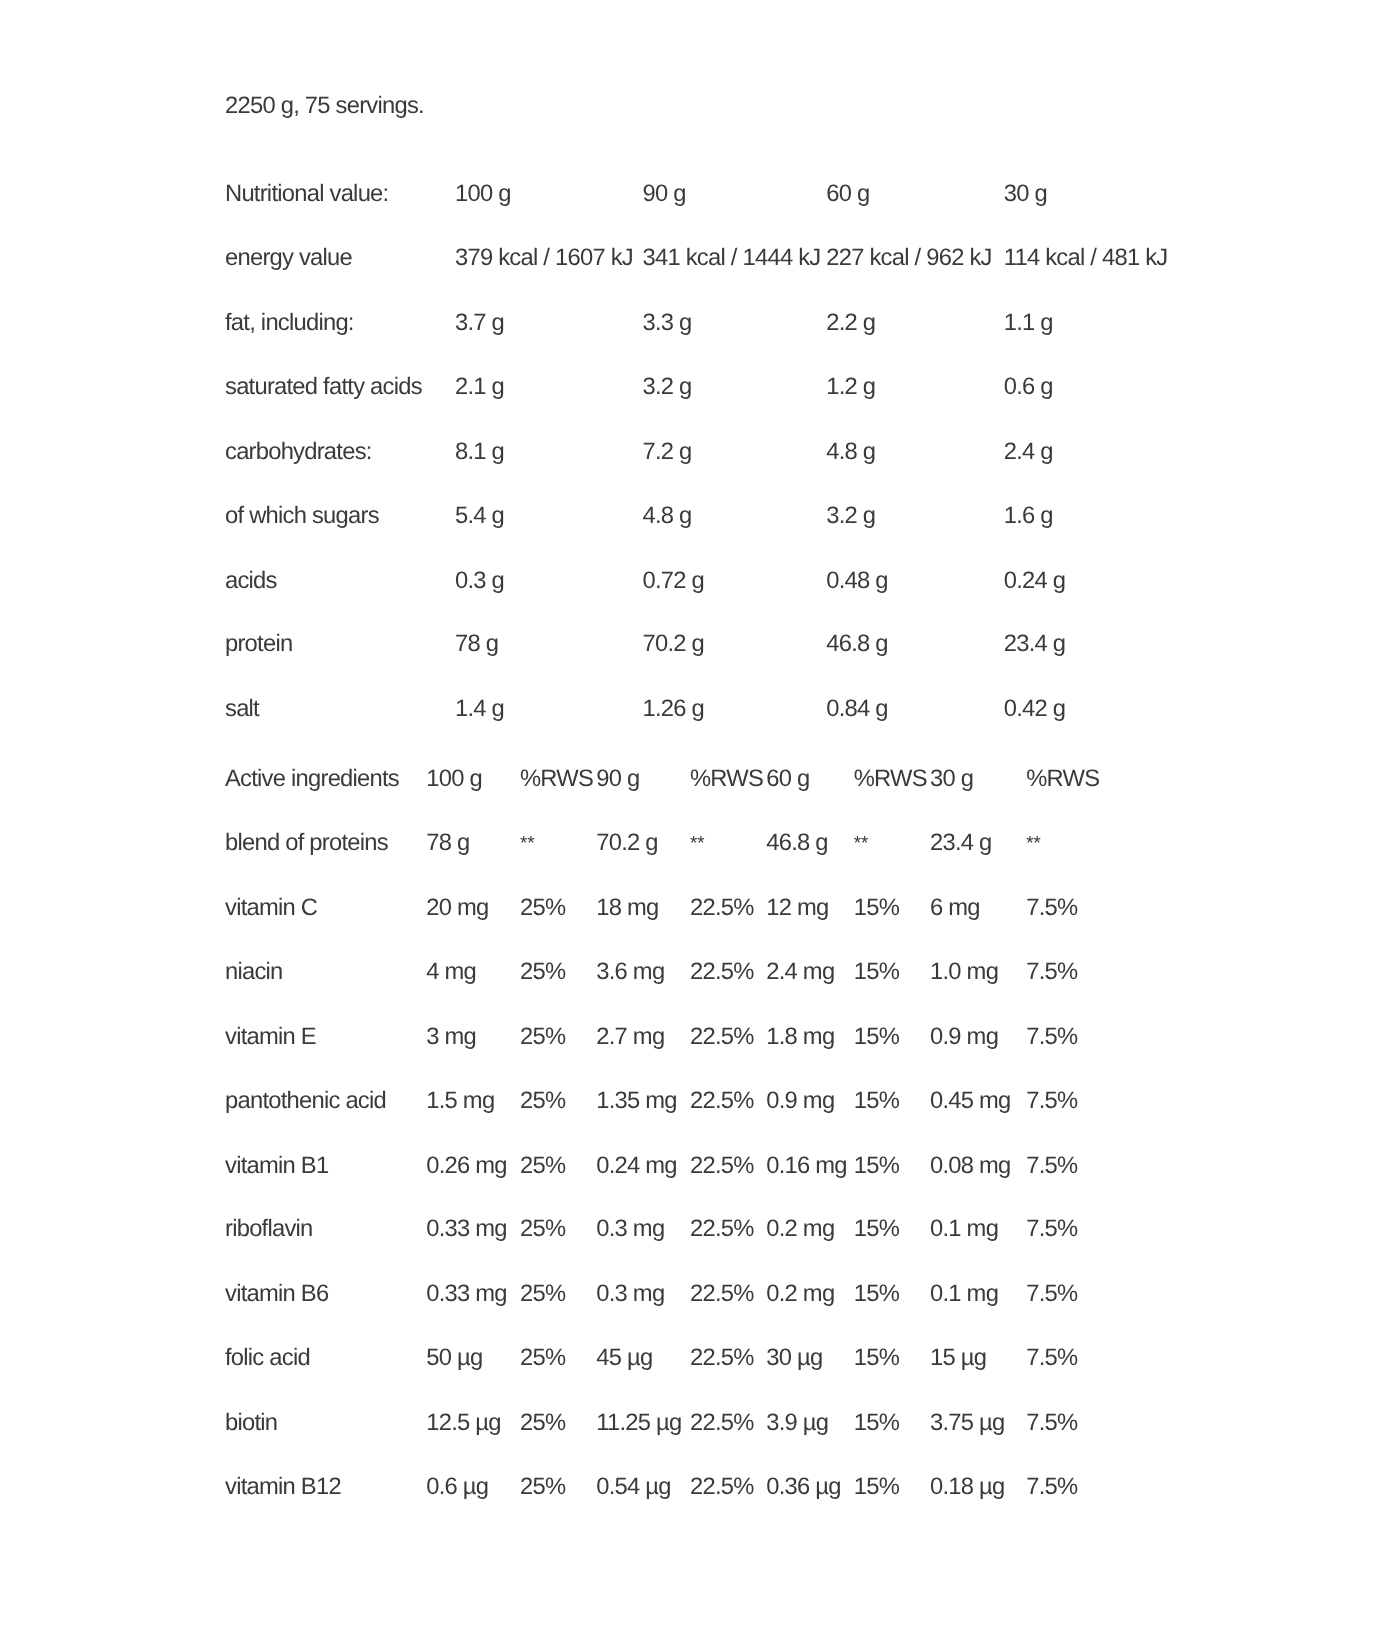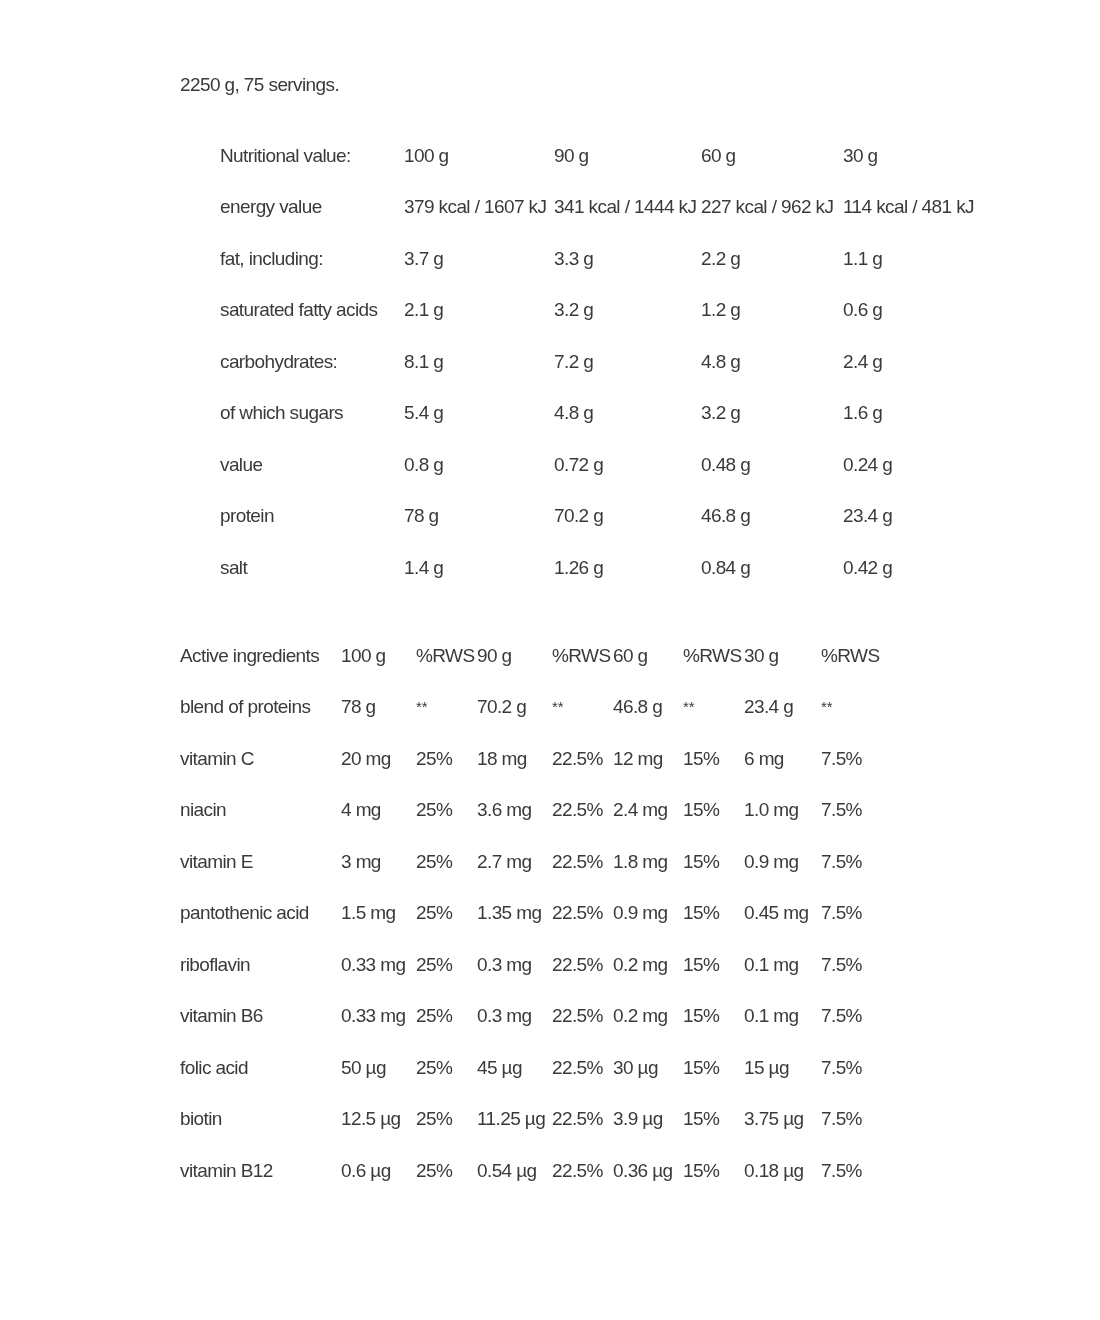--- a/index.html
+++ b/index.html
@@ -33,28 +33,28 @@
     td, th {
       padding: 0;
       font-weight: normal;
       text-align: left;
       white-space: nowrap;
       overflow: visible;
       height: 51.5px;
       line-height: 24px;
       vertical-align: middle;
     }
-    #nutrition-table { left: 180px; top: 130px; margin-left: 40px; }
+    #nutrition-table { left: 180px; top: 130px; }
     #nutrition-table col.c0 { width: 184px; }
     #nutrition-table col.c1 { width: 150px; }
     #nutrition-table col.c2 { width: 147px; }
     #nutrition-table col.c3 { width: 142px; }
     #nutrition-table col.c4 { width: 140px; }
 
-    #active-table { left: 180px; top: 630px; }
+    #active-table { left: 180px; top: 598px; }
     #active-table col.a0 { width: 161px; }
     #active-table col.a1 { width: 75px; }
     #active-table col.a2 { width: 61px; }
     #active-table col.a3 { width: 75px; }
     #active-table col.a4 { width: 61px; }
     #active-table col.a5 { width: 70px; }
     #active-table col.a6 { width: 61px; }
     #active-table col.a7 { width: 77px; }
     #active-table col.a8 { width: 60px; }
     .stars { font-size: 15px; letter-spacing: 0; }
@@ -111,22 +111,22 @@
         <td>2.4 g</td>
       </tr>
       <tr>
         <td>of which sugars</td>
         <td>5.4 g</td>
         <td>4.8 g</td>
         <td>3.2 g</td>
         <td>1.6 g</td>
       </tr>
       <tr>
-        <td>value</td>
-        <td>0.8 g</td>
+        <td>acids</td>
+        <td>0.3 g</td>
         <td>0.72 g</td>
         <td>0.48 g</td>
         <td>0.24 g</td>
       </tr>
       <tr>
         <td>protein</td>
         <td>78 g</td>
         <td>70.2 g</td>
         <td>46.8 g</td>
         <td>23.4 g</td>
@@ -216,20 +216,31 @@
         <td>1.5 mg</td>
         <td>25%</td>
         <td>1.35 mg</td>
         <td>22.5%</td>
         <td>0.9 mg</td>
         <td>15%</td>
         <td>0.45 mg</td>
         <td>7.5%</td>
       </tr>
       <tr>
+        <td>vitamin B1</td>
+        <td>0.26 mg</td>
+        <td>25%</td>
+        <td>0.24 mg</td>
+        <td>22.5%</td>
+        <td>0.16 mg</td>
+        <td>15%</td>
+        <td>0.08 mg</td>
+        <td>7.5%</td>
+      </tr>
+      <tr>
         <td>riboflavin</td>
         <td>0.33 mg</td>
         <td>25%</td>
         <td>0.3 mg</td>
         <td>22.5%</td>
         <td>0.2 mg</td>
         <td>15%</td>
         <td>0.1 mg</td>
         <td>7.5%</td>
       </tr>

